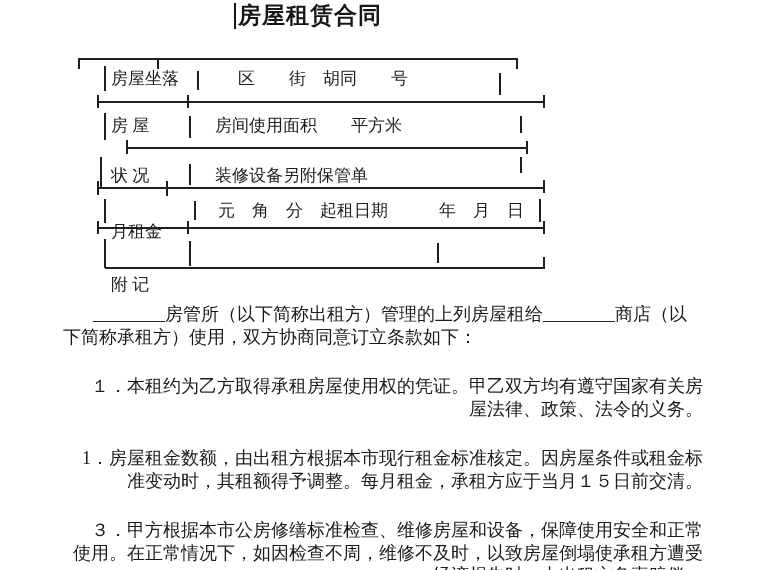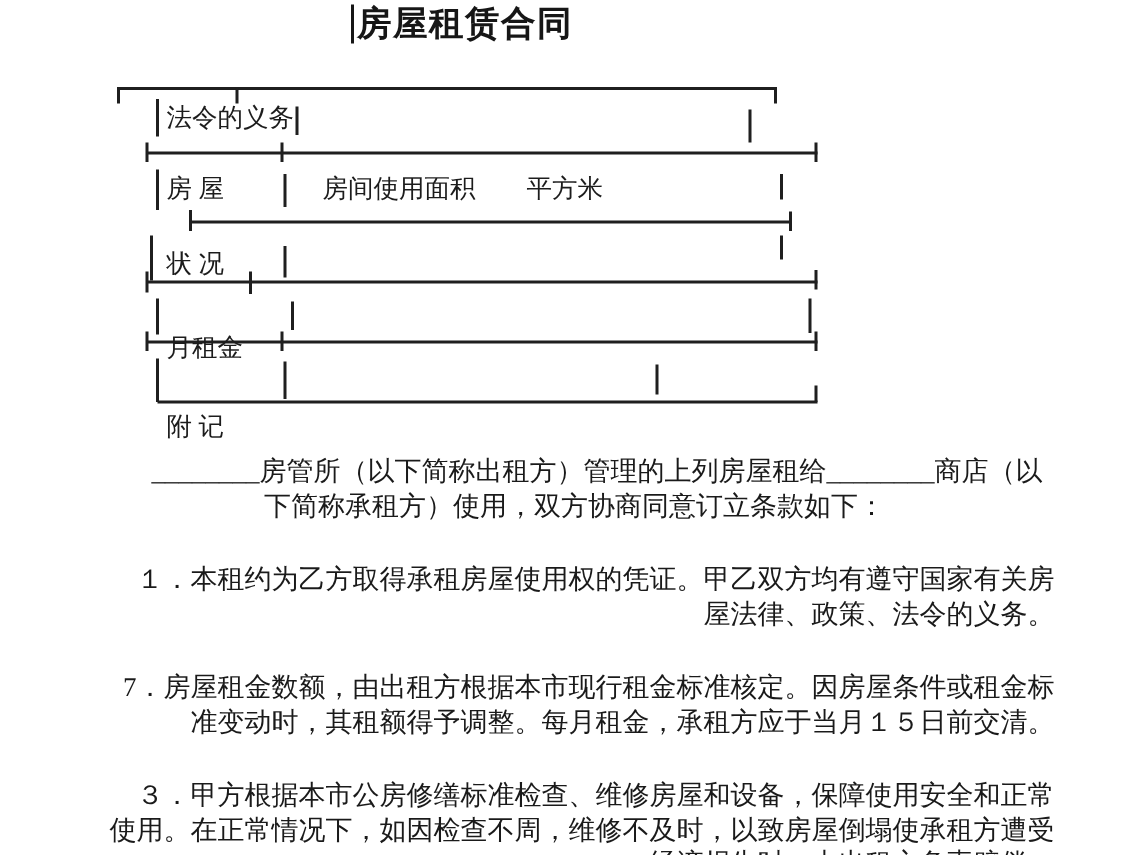--- a/index.html
+++ b/index.html
@@ -29,21 +29,21 @@
   .cell-text{
     position:absolute;font-size:17px;line-height:19px;
     white-space:pre;color:#1c1c1c;
   }
   
   .body-text{
     position:absolute;left:63px;top:303px;width:640px;
     font-size:18px;line-height:22.5px;
   }
   .body-text p{margin:0 0 27px 0;white-space:normal;word-break:break-all;}
-  .p-indent-blank{text-indent:30px;text-align:center;}
+  .p-indent-blank{text-indent:30px;}
   .p-indent-num{text-indent:15px;text-align:right;}
 </style>
 </head>
 <body>
 
 <div class="title-row">
   <div class="cursor-bar"></div>
   <div class="doc-title">房屋租赁合同</div>
 </div>
 
@@ -82,30 +82,33 @@
       <div class="seg" style="left: 97px; top: 221px; width: 2px; height: 13px;"></div>
       <div class="seg" style="left: 187px; top: 221px; width: 2px; height: 13px;"></div>
       <div class="seg" style="left: 543px; top: 221px; width: 2px; height: 13px;"></div>
       <div class="seg" style="left: 104px; top: 239px; width: 2px; height: 28px;"></div>
       <div class="seg" style="left: 189px; top: 241px; width: 2px; height: 25px;"></div>
       <div class="seg" style="left: 437px; top: 243px; width: 2px; height: 20px;"></div>
       <div class="seg" style="left: 104px; top: 257px; width: 2px; height: 11px;"></div>
       <div class="seg" style="left: 543px; top: 257px; width: 2px; height: 11px;"></div>
     </div>
 
-  <span class="cell-text" style="left:111px;top:69px;">法令的义务</span>
+  <span class="cell-text" style="left:111px;top:69px;">房屋坐落</span>
+  <span class="cell-text" style="left:238px;top:69px;">区　　街　胡同　　号</span>
 
   <span class="cell-text" style="left:111px;top:116px;">房 屋</span>
   <span class="cell-text" style="left:215px;top:116px;">房间使用面积　　平方米</span>
 
   <span class="cell-text" style="left:111px;top:166px;">状 况</span>
+  <span class="cell-text" style="left:215px;top:166px;">装修设备另附保管单</span>
 
   <span class="cell-text" style="left:111px;top:201px;margin-top:21px;">月租金</span>
+  <span class="cell-text" style="left:218px;top:201px;">元　角　分　起租日期　　　年　月　日</span>
 
   <span class="cell-text" style="left:111px;top:242px;margin-top:33px;">附 记</span>
 </div>
 
 <div class="body-text">
   <p class="p-indent-blank">________房管所（以下简称出租方）管理的上列房屋租给________商店（以下简称承租方）使用，双方协商同意订立条款如下：</p>
   <p class="p-indent-num">１．本租约为乙方取得承租房屋使用权的凭证。甲乙双方均有遵守国家有关房屋法律、政策、法令的义务。</p>
-  <p class="p-indent-num">7．房屋租金数额，由出租方根据本市现行租金标准核定。因房屋条件或租金标准变动时，其租额得予调整。每月租金，承租方应于当月１５日前交清。</p>
+  <p class="p-indent-num">1．房屋租金数额，由出租方根据本市现行租金标准核定。因房屋条件或租金标准变动时，其租额得予调整。每月租金，承租方应于当月１５日前交清。</p>
   <p class="p-indent-num">３．甲方根据本市公房修缮标准检查、维修房屋和设备，保障使用安全和正常使用。在正常情况下，如因检查不周，维修不及时，以致房屋倒塌使承租方遭受经济损失时，由出租方负责赔偿。</p>
 </div>
 
 </body></html>

